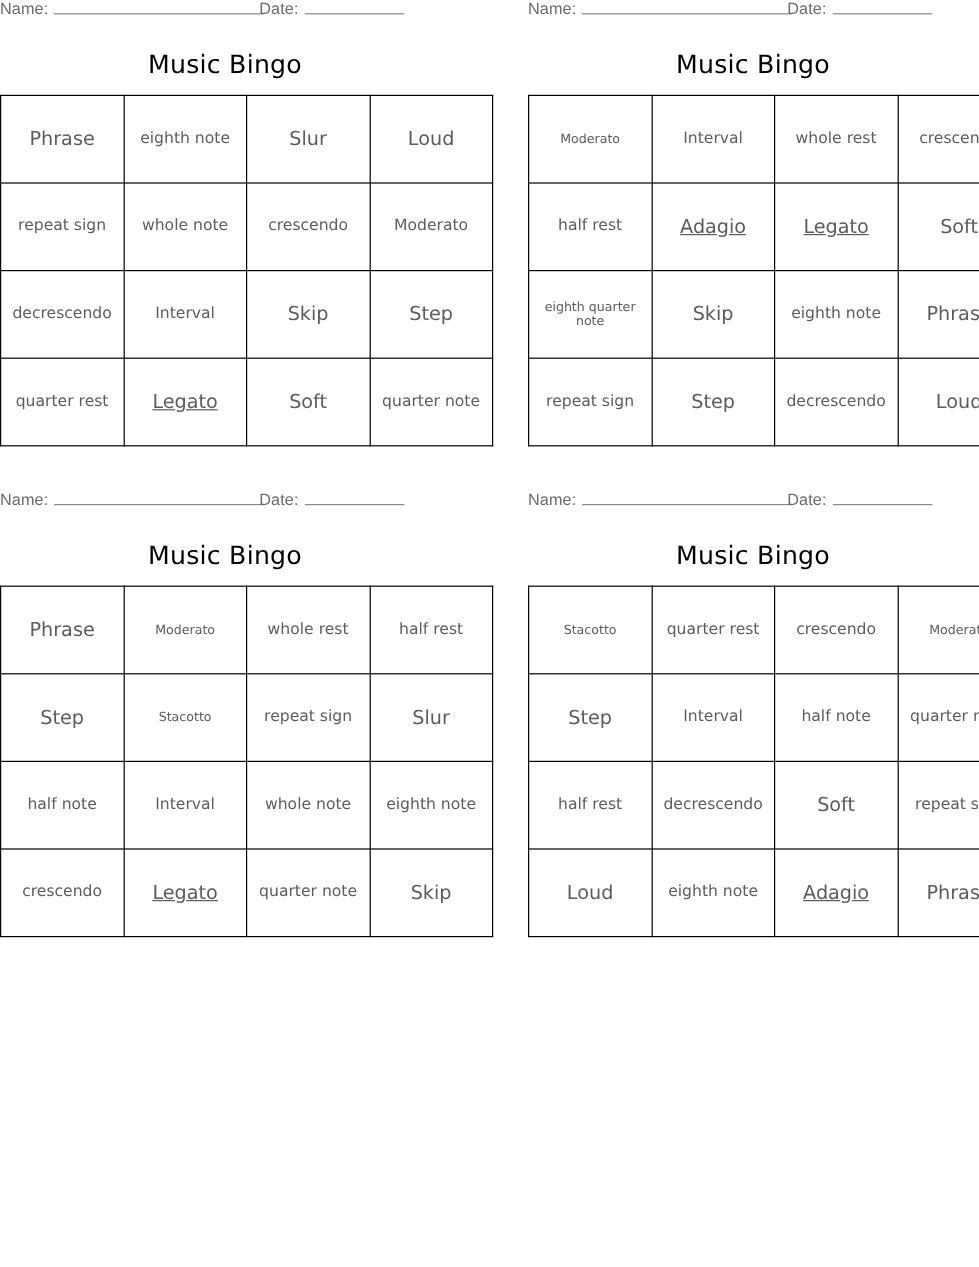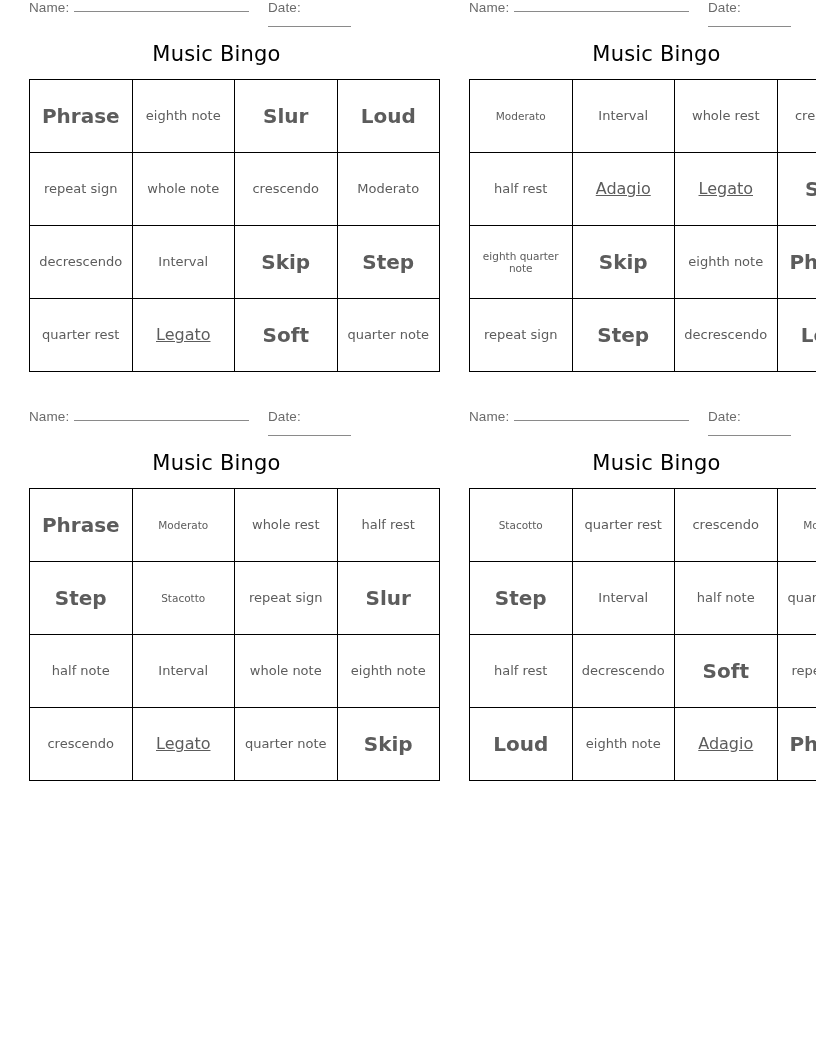--- a/index.html
+++ b/index.html
@@ -14,21 +14,20 @@
     position: relative;
     font-family: "DejaVu Sans", sans-serif;
     -webkit-font-smoothing: antialiased;
   }
 
   .page {
     position: relative;
     width: 696px;
     height: 1056px;
     box-sizing: border-box;
-    margin-left: 29px;
   }
 
   
   .card {
     position: absolute;
     width: 375px;
   }
   .card.col-left  { left: 0px; }
   .card.col-right { left: 440px; }
   .card.row-top    { top: 0px; }
@@ -43,21 +42,21 @@
     color: #6b6b6b;
     white-space: nowrap;
   }
   .nd-group {
     position: absolute;
     top: 0;
     display: flex;
     align-items: baseline;
   }
   .nd-name { left: 0px; }
-  .nd-date { left: 234px; flex-direction: column; }
+  .nd-date { left: 216px; }
   .nd-label {
     letter-spacing: 0.1px;
   }
   .nd-rule {
     display: inline-block;
     border-bottom: 1.4px solid #8a8a8a;
     margin-left: 5px;
     height: 11px;
   }
   .nd-name .nd-rule { width: 175px; }
@@ -89,21 +88,21 @@
     padding: 2px 4px;
     text-align: center;
     vertical-align: middle;
     color: #5c5c5c;
     font-family: "DejaVu Sans", sans-serif;
     line-height: 1.15;
     word-wrap: break-word;
   }
 
   
-  .fs-xl { font-size: 20px; font-weight: bold; }
+  .fs-xl { font-size: 16px; }
   .fs-lg { font-size: 16px; text-decoration: underline; }
   .fs-md { font-size: 13px; }
   .fs-sm { font-size: 10.5px; }
 </style>
 </head>
 <body>
 
 <div class="page">
 
 <div class="card col-left row-top">

